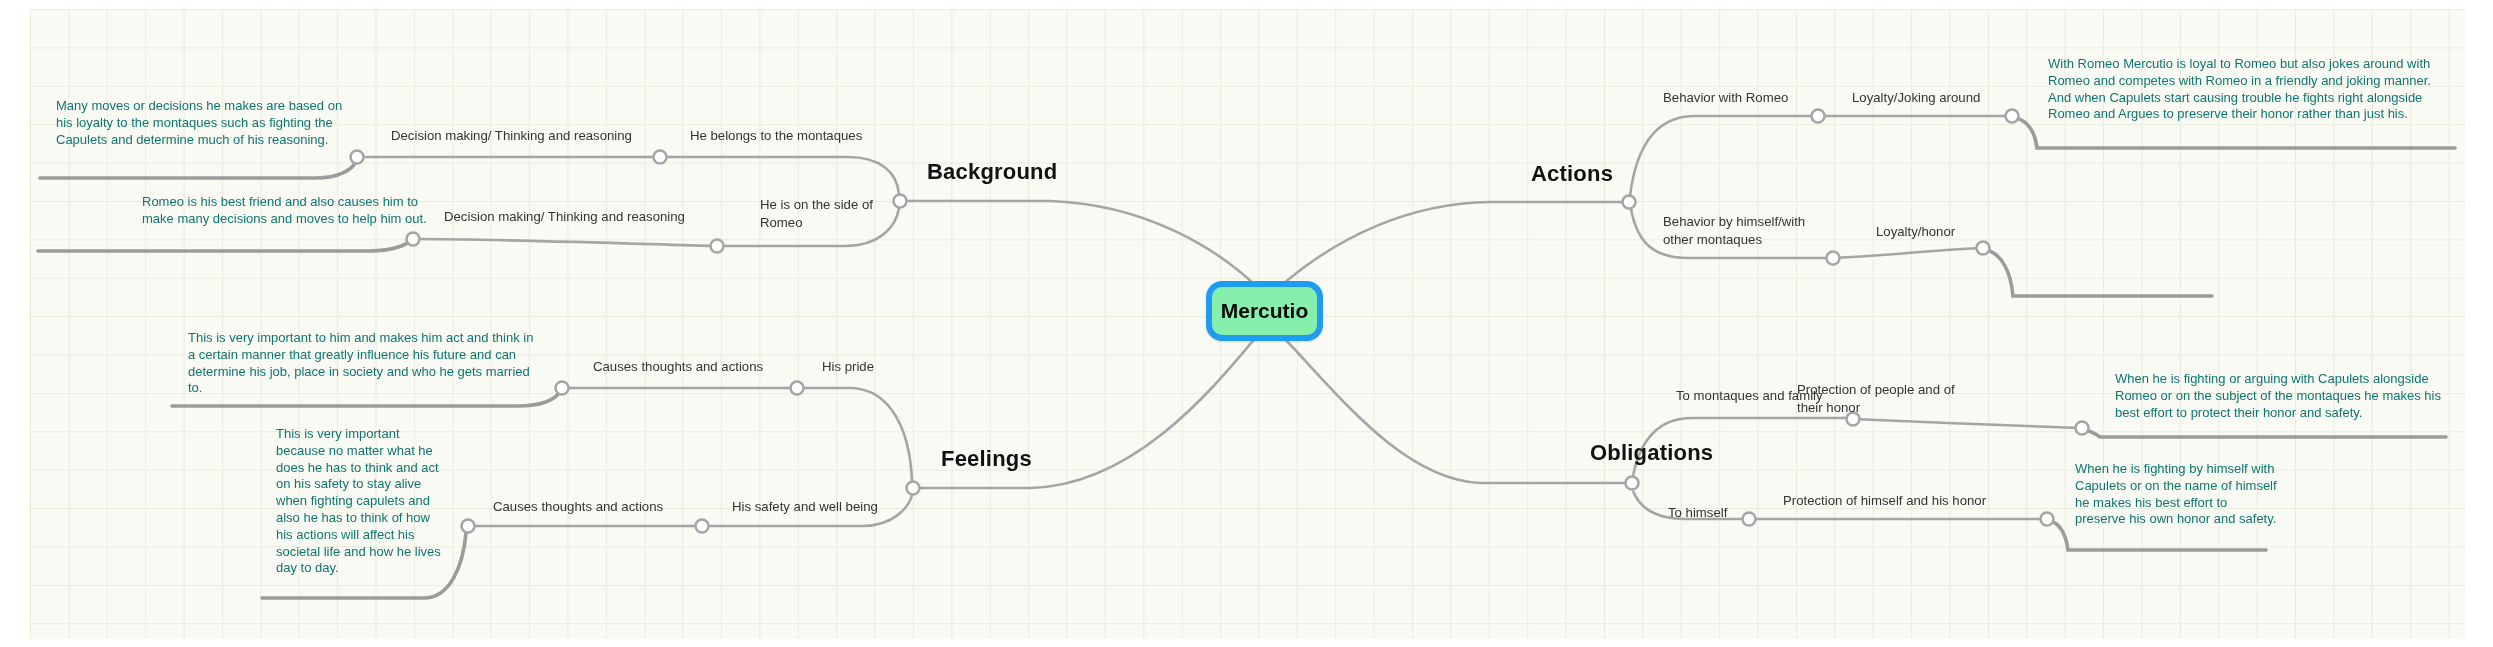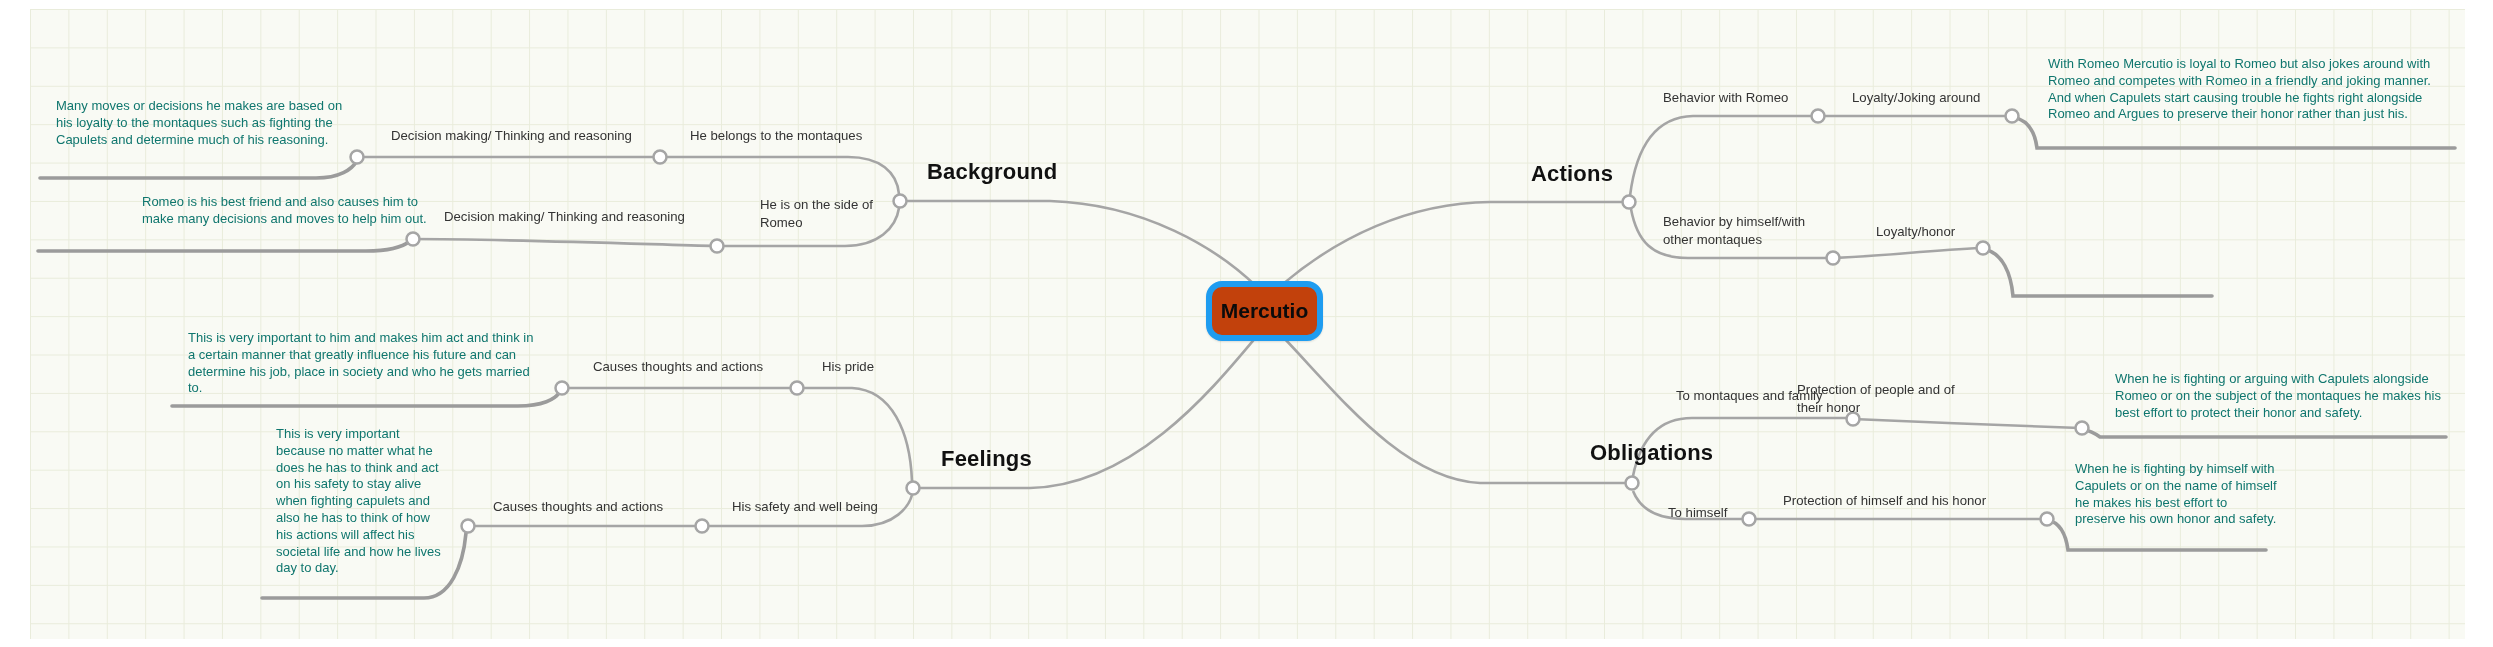--- a/index.html
+++ b/index.html
@@ -19,21 +19,21 @@
   svg.wires path{fill:none;stroke:#a5a5a5;stroke-width:2.6;}
   svg.wires path.leafline{stroke:#9b9b9b;stroke-width:3.6;stroke-linecap:round;}
   svg.wires circle{fill:#ffffff;stroke:#a5a5a5;stroke-width:2.5;pointer-events:auto;}
   .label,.note,.branch{position:absolute;white-space:normal;}
   .label{font-size:13.2px;line-height:18px;color:#333333;}
   .note{font-size:13px;line-height:16.8px;color:#0f766e;}
   .branch{font-size:22px;font-weight:bold;color:#111111;letter-spacing:.2px;}
   .root-node{
     position:absolute;left:1206px;top:281px;width:117px;height:60px;
     box-sizing:border-box;border:6px solid #1e9cf0;border-radius:16px;
-    background:#c2410c;display:flex;align-items:center;justify-content:center;
+    background:#86efac;display:flex;align-items:center;justify-content:center;
     box-shadow:0 1px 2px rgba(0,0,0,0.12);
   }
   .root-node span{font-size:21px;font-weight:bold;color:#0b0b0b;}
 </style>
 </head>
 <body>
 
 <div class="canvas">
   <div class="grid"></div>
 

